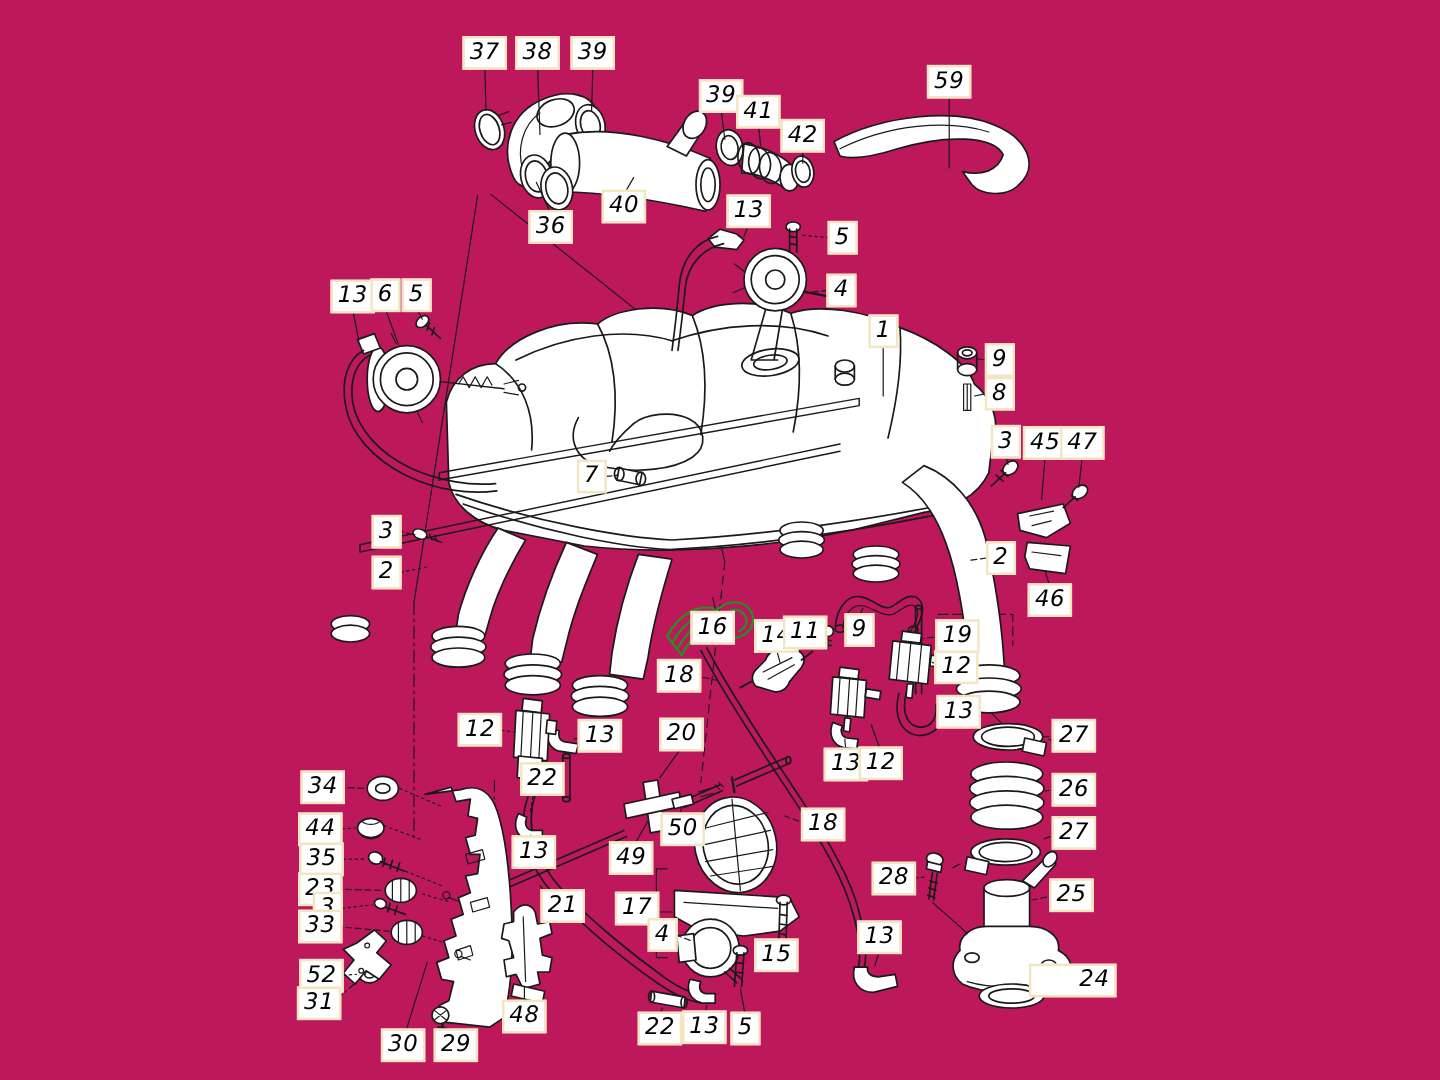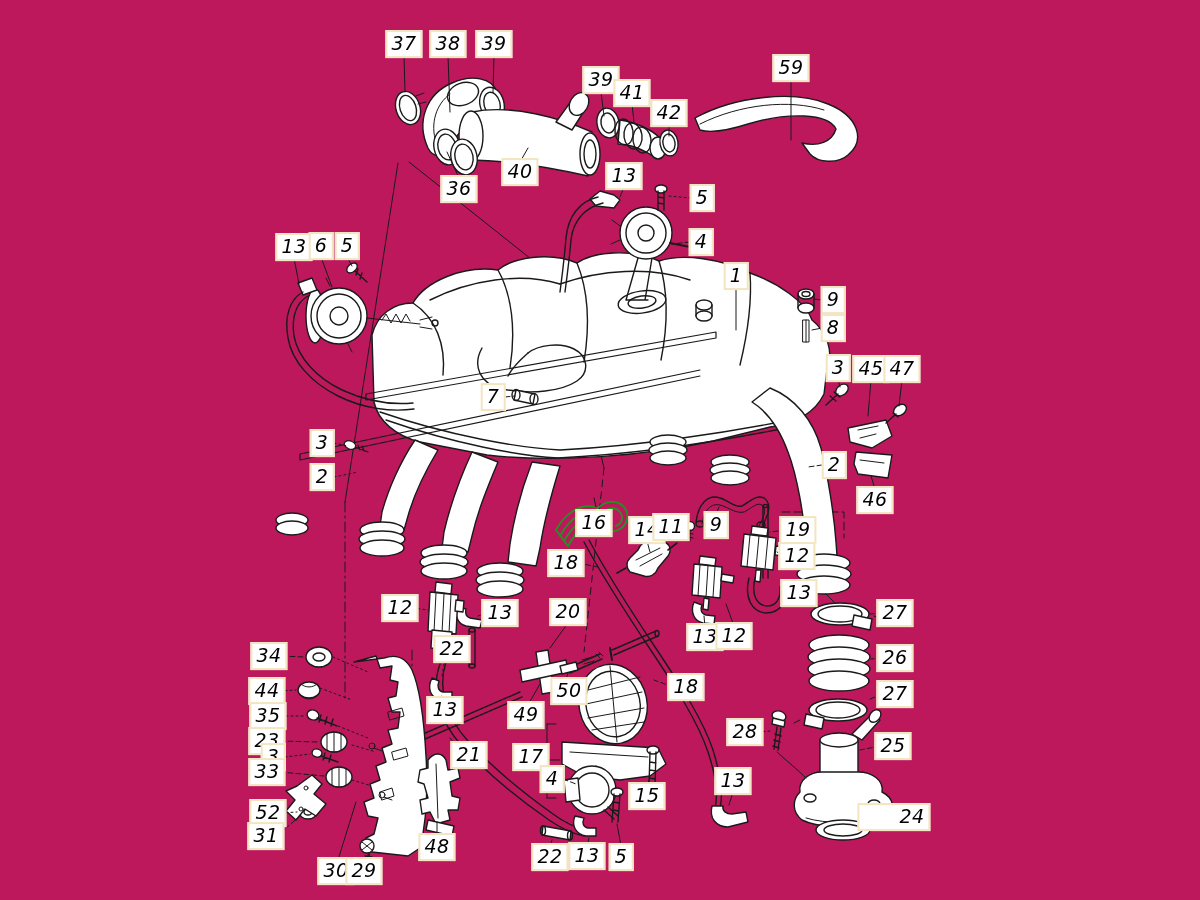--- a/index.html
+++ b/index.html
@@ -470,21 +470,21 @@
       <div class="part-label" style="left: 895px; top: 694px;">27</div>
       <div class="part-label" style="left: 269px; top: 656px;">34</div>
       <div class="part-label" style="left: 267px; top: 691px;">44</div>
       <div class="part-label" style="left: 268px; top: 716px;">35</div>
       <div class="part-label" style="left: 267px; top: 741px;">23</div>
       <div class="part-label" style="left: 273px; top: 757px;">3</div>
       <div class="part-label" style="left: 267px; top: 772px;">33</div>
       <div class="part-label" style="left: 268px; top: 813px;">52</div>
       <div class="part-label" style="left: 266px; top: 836px;">31</div>
       <div class="part-label" style="left: 336px; top: 871px;">30</div>
-      <div class="part-label" style="left: 364px; top: 871px;">29</div>
+      <div class="part-label" style="left: 380px; top: 871px;">29</div>
       <div class="part-label" style="left: 445px; top: 710px;">13</div>
       <div class="part-label" style="left: 469px; top: 755px;">21</div>
       <div class="part-label" style="left: 437px; top: 847px;">48</div>
       <div class="part-label" style="left: 569px; top: 691px;">50</div>
       <div class="part-label" style="left: 526px; top: 715px;">49</div>
       <div class="part-label" style="left: 531px; top: 757px;">17</div>
       <div class="part-label" style="left: 552px; top: 779px;">4</div>
       <div class="part-label" style="left: 647px; top: 796px;">15</div>
       <div class="part-label" style="left: 550px; top: 857px;">22</div>
       <div class="part-label" style="left: 587px; top: 856px;">13</div>

